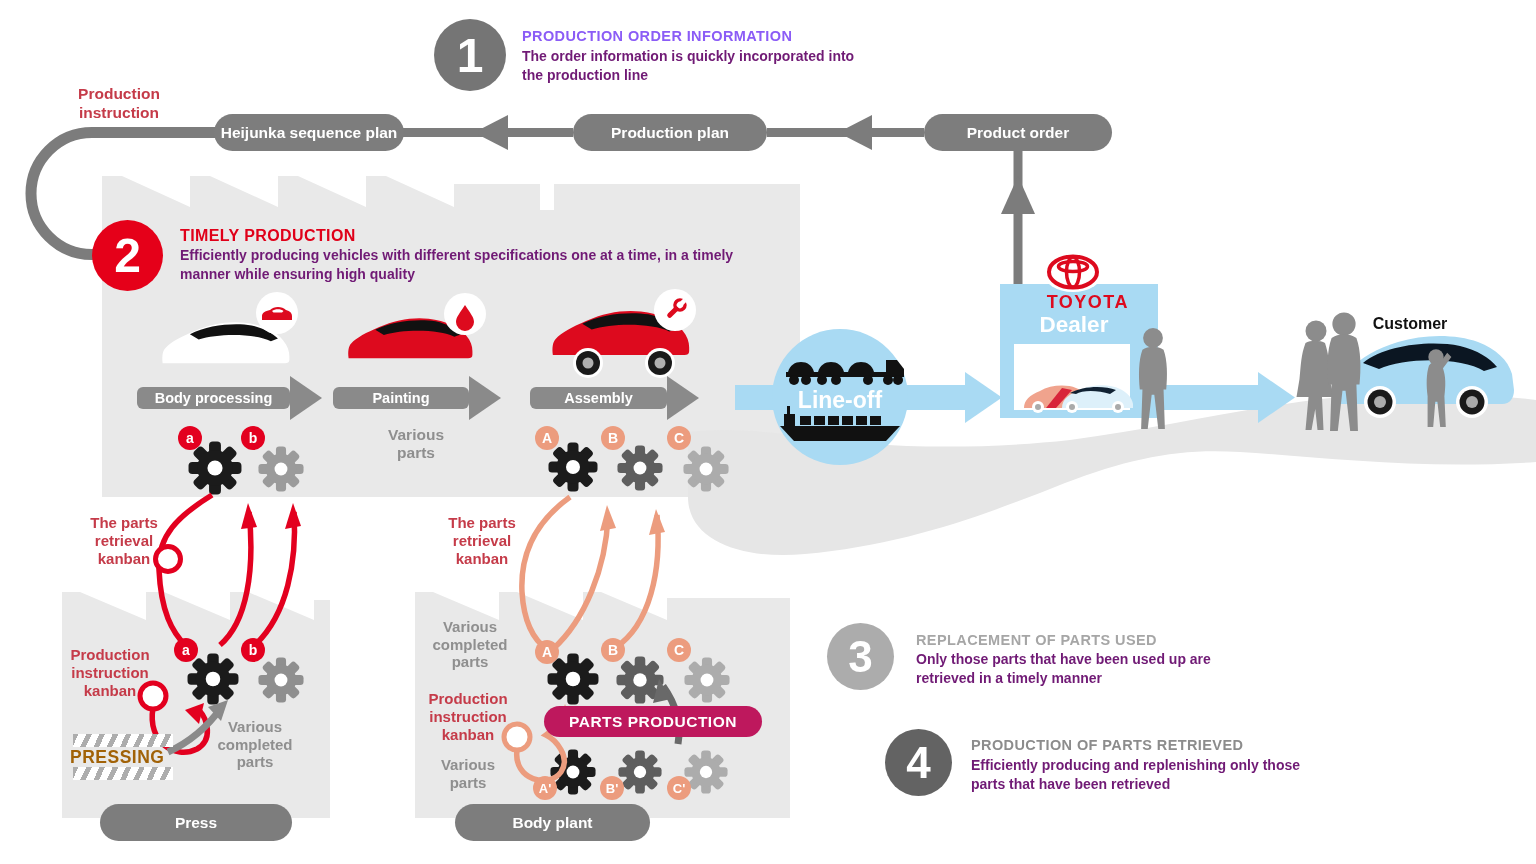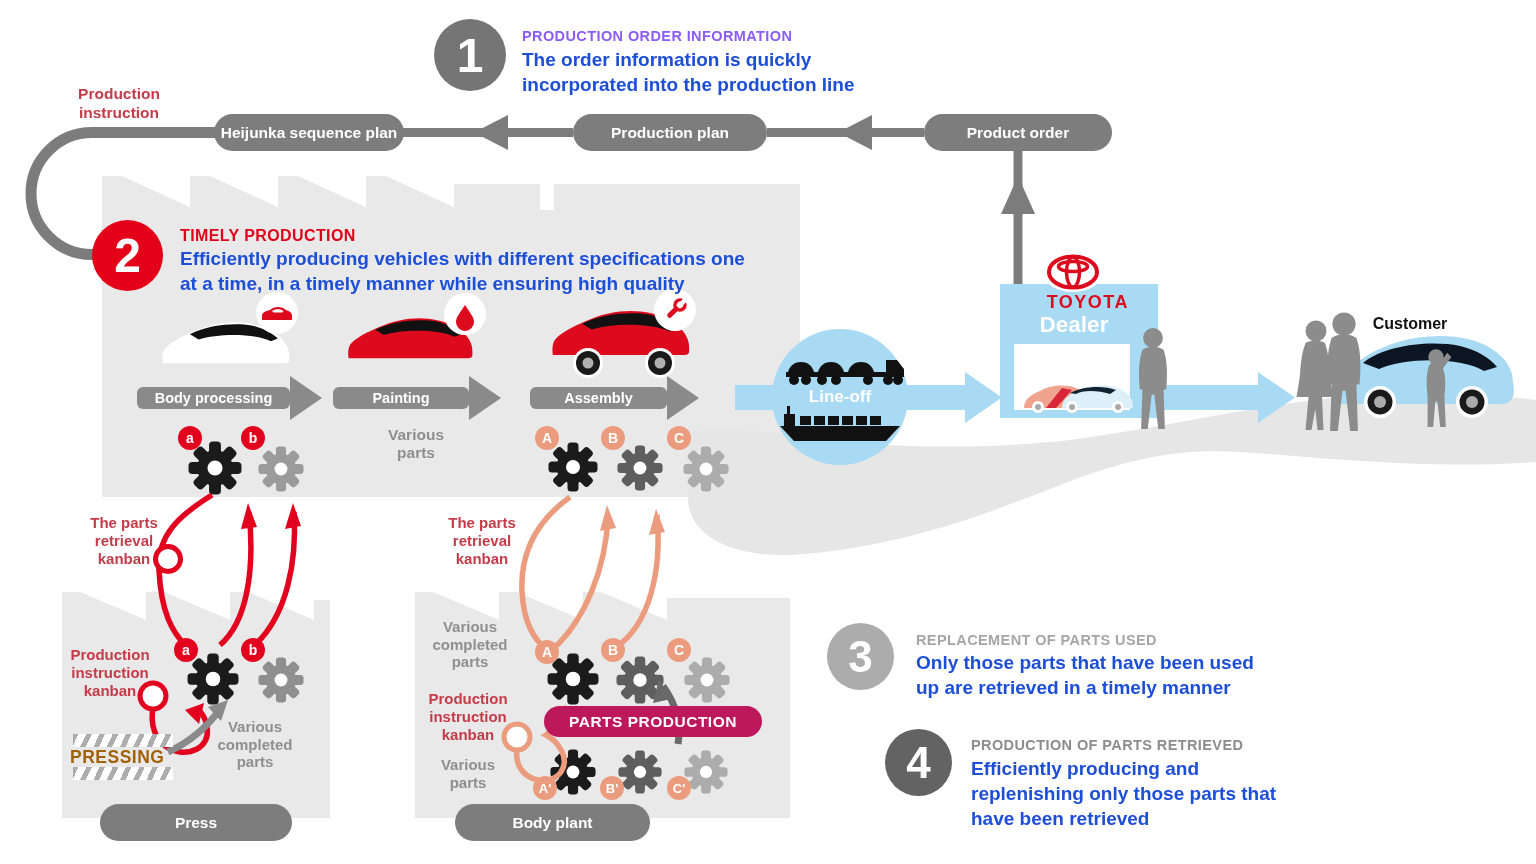--- a/index.html
+++ b/index.html
@@ -3,21 +3,21 @@
 <meta charset="utf-8">
 <style>
   html,body{margin:0;padding:0;background:#fff;}
   #canvas{position:relative;width:1536px;height:864px;background:#fff;overflow:hidden;
           font-family:"Liberation Sans",sans-serif;font-weight:bold;}
   #bg{position:absolute;left:0;top:0;}
   .txt{position:absolute;font-weight:bold;}
   .step-circle{position:absolute;border-radius:50%;color:#fff;display:flex;align-items:center;
                justify-content:center;font-weight:bold;}
   .step-title{font-size:14.5px;letter-spacing:.4px;}
-  .step-desc{font-size:19px;line-height:25px;color:#1d4ed8;}
+  .step-desc{font-size:14px;line-height:19px;color:#701a75;}
   .pill{position:absolute;height:37px;border-radius:19px;background:#7D7D7D;color:#fff;
         display:flex;align-items:center;justify-content:center;font-size:15.5px;font-weight:bold;}
   .pill.dark{background:#be185d;height:31px;border-radius:16px;letter-spacing:.5px;}
   .badge{position:absolute;width:24px;height:24px;border-radius:50%;color:#fff;font-size:14px;
          display:flex;align-items:center;justify-content:center;font-weight:bold;}
   .badge.red{background:#E3001F;}
   .badge.salmon{background:#EC9C7E;}
   .red-label{color:#C53B49;font-size:15px;line-height:18px;text-align:center;}
   .gray-label{color:#8F8F8F;font-size:15px;line-height:17.5px;text-align:center;}
   .stage-label{position:absolute;height:22px;color:#fff;font-size:14.5px;display:flex;
@@ -275,21 +275,21 @@
 <div class="stage-label" style="left:333px;top:387px;width:136px;">Painting</div>
 <div class="stage-label" style="left:530px;top:387px;width:137px;">Assembly</div>
 <div class="txt gray-label" style="left:368px;top:426px;width:96px;font-size:15.5px;">Various parts</div>
 
 <div class="badge red" style="left:178px;top:426px;">a</div>
 <div class="badge red" style="left:241px;top:426px;">b</div>
 <div class="badge salmon" style="left:535px;top:426px;">A</div>
 <div class="badge salmon" style="left:601px;top:426px;">B</div>
 <div class="badge salmon" style="left:667px;top:426px;">C</div>
 
-<div class="txt" style="left:790px;top:387px;width:100px;text-align:center;color:#fff;font-size:17px;">Line-off</div>
+<div class="txt" style="left:790px;top:387px;width:100px;text-align:center;color:#fff;font-size:23px;">Line-off</div>
 <div class="txt" style="left:1019px;top:292px;width:110px;text-align:right;color:#DD0A1E;font-size:18px;letter-spacing:1.5px;">TOYOTA</div>
 <div class="txt" style="left:1019px;top:312px;width:110px;text-align:center;color:#fff;font-size:22.5px;font-weight:bold;">Dealer</div>
 <div class="txt" style="left:1360px;top:315px;width:100px;text-align:center;color:#111;font-size:16px;">Customer</div>
 
 <div class="txt red-label" style="left:84px;top:514px;width:80px;">The parts retrieval kanban</div>
 <div class="txt red-label" style="left:60px;top:646px;width:100px;">Production instruction kanban</div>
 <div class="badge red" style="left:174px;top:638px;">a</div>
 <div class="badge red" style="left:241px;top:638px;">b</div>
 <div class="hatch" style="left:73px;top:734px;"></div>
 <div class="txt" style="left:70px;top:747px;color:#a16207;font-size:17.5px;letter-spacing:.5px;">PRESSING</div>

